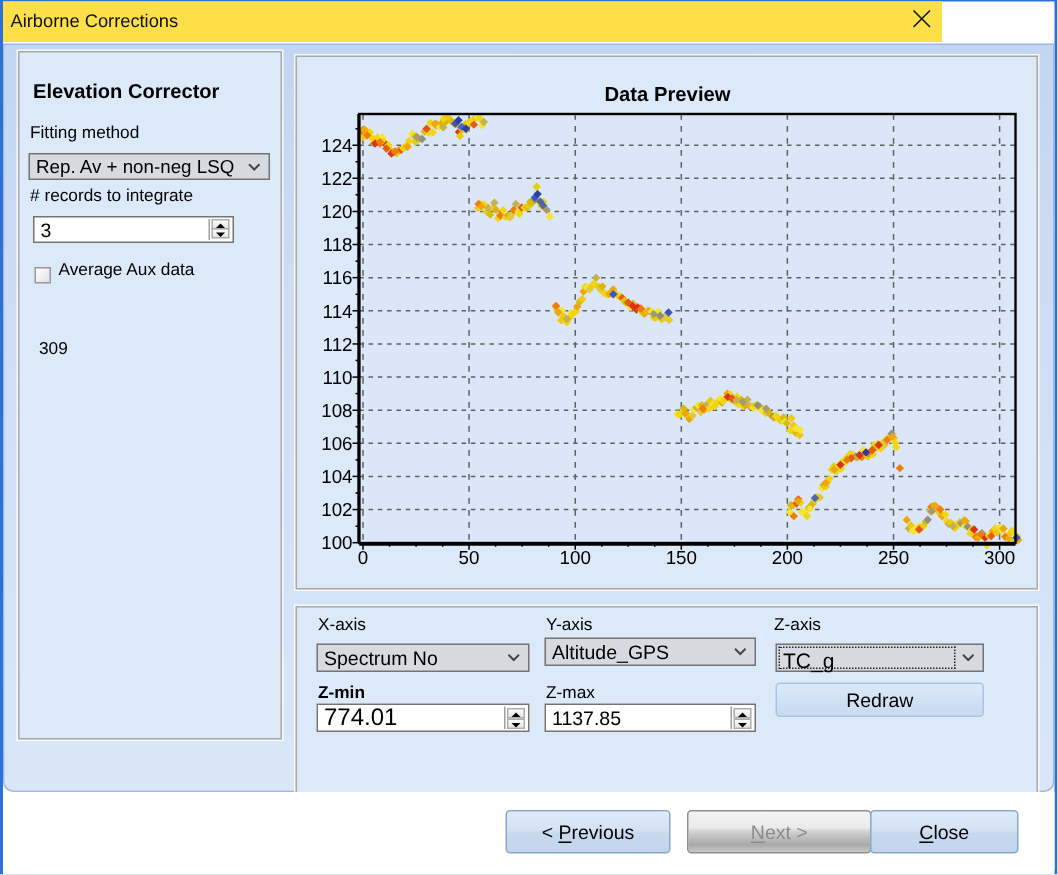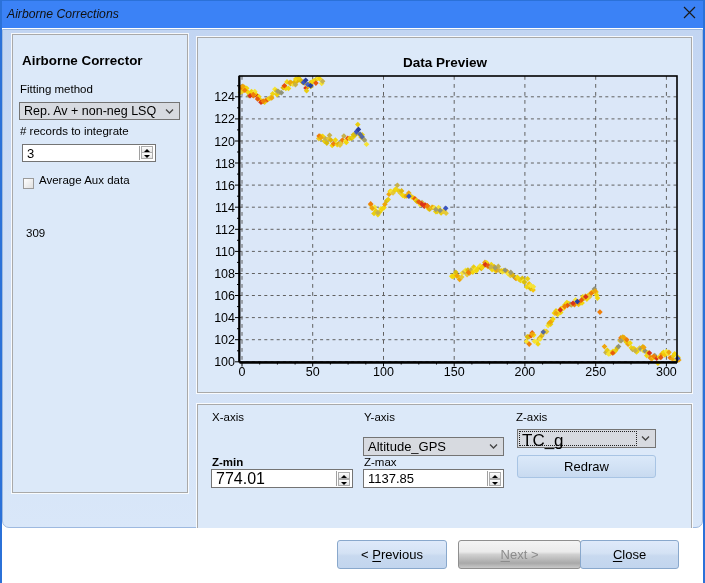--- a/index.html
+++ b/index.html
@@ -1,35 +1,35 @@
 <!DOCTYPE html>
 <html><head>
 <meta charset="utf-8">
 <style>
 * { margin:0; padding:0; box-sizing:border-box; }
 html,body { width:705px; height:583px; overflow:hidden; }
 body { font-family:"Liberation Sans", sans-serif; background:#fff; position:relative; }
 .win { position:absolute; inset:0; background:#fff;
   border-top:1px solid #2b71d8; border-left:2px solid #2b71d8;
   border-right:2px solid #2b71d8; border-bottom:3px solid #2b71d8; }
-.titlebar { position:absolute; left:0; top:0; width:701px; height:27px; background:#3b82f6;font-style:italic; }
+.titlebar { position:absolute; left:0; top:0; width:626px; height:27px; background:#fde047; }
 .titlebar .t { position:absolute; left:5px; top:6px; font-size:12.2px; color:#111; }
 .closex { position:absolute; right:7px; top:5px; width:13px; height:13px; }
 .client { position:absolute; left:0; top:28px; width:701px; height:499px;
   background:linear-gradient(180deg,#c2d5f2 0%,#cddcf5 30%,#d9e7f9 100%);
   border:1px solid #9db9e0; border-radius:0 0 7px 7px; }
 .gbox { position:absolute; background:#dce9f9; border:1px solid #a9a9a9;
   box-shadow:0 0 0 1px rgba(255,255,255,0.85); }
 .gb-left { left:9px; top:3.5px; width:176px; height:459px; }
 .gb-chart { left:194px; top:7px; width:495px; height:356px; }
 .gb-ctrl { left:194px; top:374px; width:495px; height:136px; }
 .h1 { position:absolute; left:9px; top:18px; font-size:13.4px; font-weight:bold; color:#000; }
 .lbl { position:absolute; font-size:11.5px; color:#000; }
 .combo { position:absolute; height:19px; background:#d7dae0; border:1px solid #747474;
-  font-size:17px; color:#000; line-height:17px; padding-left:4px; }
+  font-size:14px; color:#000; line-height:17px; padding-left:4px; }
 .combo .chev { position:absolute; right:5px; top:5px; width:9px; height:7px; }
 .spin { position:absolute; height:19px; background:#fff; border:1px solid #747474;
   font-size:13px; color:#000; line-height:17px; padding-left:4px; }
 .spinbtn { position:absolute; right:1px; top:1px; bottom:1px; width:15px;
   border-left:1px solid #a0a0a0; }
 .sb { position:absolute; left:1px; right:1px; height:7px; background:linear-gradient(#fdfdfd,#e4e4e4);
   border:1px solid #acacac; }
 .sb.up { top:0.5px; } .sb.dn { bottom:0.5px; }
 .tri-up { position:absolute; left:50%; top:2px; margin-left:-3px; width:0; height:0;
   border-left:3px solid transparent; border-right:3px solid transparent; border-bottom:3.5px solid #000; }
@@ -45,21 +45,21 @@
 <body>
 <div class="win">
  <div class="titlebar">
   <span class="t">Airborne Corrections</span>
   <svg class="closex" viewBox="0 0 13 13">
         <path d="M1 1 L12 12 M12 1 L1 12" stroke="#1a1a1a" stroke-width="1.15"></path>
       </svg>
  </div>
  <div class="client">
   <div class="gbox gb-left">
-   <div class="h1">Airborne Corrector</div>
+   <div class="h1">Elevation Corrector</div>
    <div class="lbl" style="left:7px; top:48px;">Fitting method</div>
    <div class="combo" style="left:6px; top:67px; width:161px; height:18px; font-size:12.5px;">Rep. Av + non-neg LSQ
      <svg class="chev" viewBox="0 0 9 7">
             <path d="M1 1.5 L4.5 5 L8 1.5" fill="none" stroke="#444" stroke-width="1.3"></path>
           </svg>
    </div>
    <div class="lbl" style="left:7px; top:90px;"># records to integrate</div>
    <div class="spin" style="left:9px; top:109px; width:134px; height:18px;">3
      <div class="spinbtn">
        <div class="sb up">
@@ -569,21 +569,26 @@
 <text x="397.7" y="338">250</text>
 <text x="468.4" y="338">300</text>
      </g>
     </g>
    </svg>
   </div>
   <div class="gbox gb-ctrl">
    <div class="lbl" style="left:14px; top:6px;">X-axis</div>
    <div class="lbl" style="left:166px; top:6px;">Y-axis</div>
    <div class="lbl" style="left:318px; top:6px;">Z-axis</div>
-   <div class="combo" style="left:165px; top:32px; width:141px; font-size:13px;">Altitude_GPS
+   <div class="combo" style="left:13px; top:24px; width:142px; font-size:13px;">Spectrum No
+     <svg class="chev" viewBox="0 0 9 7">
+            <path d="M1 1.5 L4.5 5 L8 1.5" fill="none" stroke="#444" stroke-width="1.3"></path>
+          </svg>
+   </div>
+   <div class="combo" style="left:165px; top:20px; width:141px; font-size:13px;">Altitude_GPS
      <svg class="chev" viewBox="0 0 9 7">
             <path d="M1 1.5 L4.5 5 L8 1.5" fill="none" stroke="#444" stroke-width="1.3"></path>
           </svg>
    </div>
    <div class="combo" style="left:319px; top:24px; width:139px; padding-left:0;">
      <div style="position:absolute; left:1px; top:1px; right:18px; bottom:1px; border:1px dotted #222; padding-left:2px;">TC_g</div>
      <svg class="chev" viewBox="0 0 9 7">
             <path d="M1 1.5 L4.5 5 L8 1.5" fill="none" stroke="#444" stroke-width="1.3"></path>
           </svg>
    </div>

